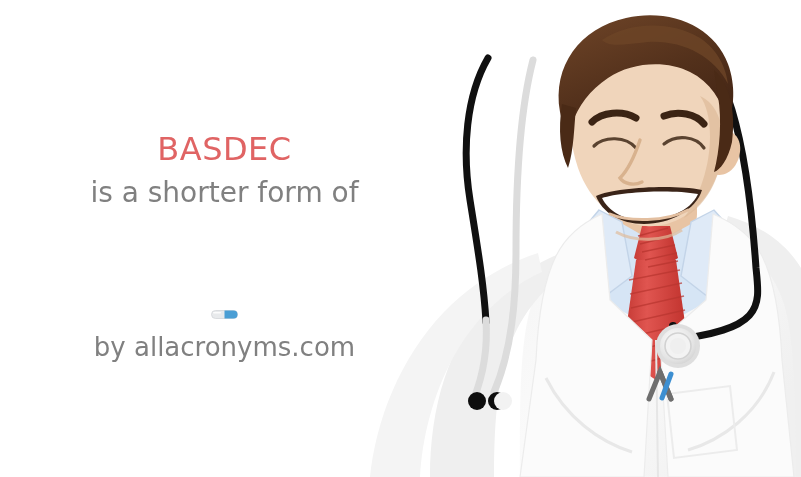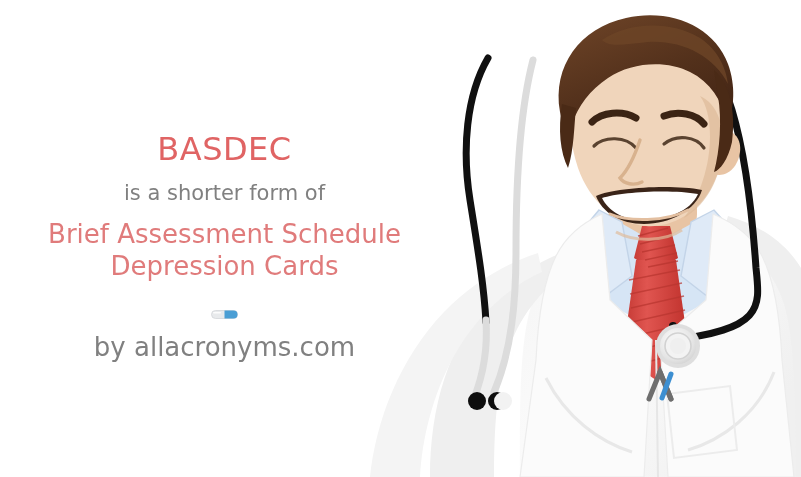--- a/index.html
+++ b/index.html
@@ -39,21 +39,21 @@
     line-height: 40px;
     letter-spacing: 0.5px;
     color: #e06464;
   }
 
   #relation-text {
     position: absolute;
     left: 0;
     top: 180px;
     width: 449px;
-    font-size: 21px;
+    font-size: 28px;
     font-weight: 400;
     line-height: 26px;
     color: #808080;
   }
 
   #expansion-text {
     position: absolute;
     left: 0;
     top: 218px;
     width: 449px;
@@ -100,21 +100,20 @@
 <body>
 
 <div id="page">
 
   <div id="text-panel">
 
     <div id="acronym-title">BASDEC</div>
 
     <div id="relation-text">is a shorter form of</div>
 
-    <div id="expansion-text">Brief Assessment Schedule Depression Cards</div>
 
     <div id="pill-divider">
       <svg viewBox="0 0 27 9" width="27" height="9" aria-hidden="true">
         <rect x="0.5" y="0.5" width="26" height="8" rx="4" ry="4" fill="#e8eaec" stroke="#d3d6d9" stroke-width="0.8"></rect>
         <path d="M13.5 0.5 H22.5 A4 4 0 0 1 22.5 8.5 H13.5 Z" fill="#4a9ed4"></path>
         <rect x="2" y="2" width="8" height="1.6" rx="0.8" fill="#ffffff" opacity="0.85"></rect>
       </svg>
     </div>
 
     <div id="byline-text">by allacronyms.com</div>

